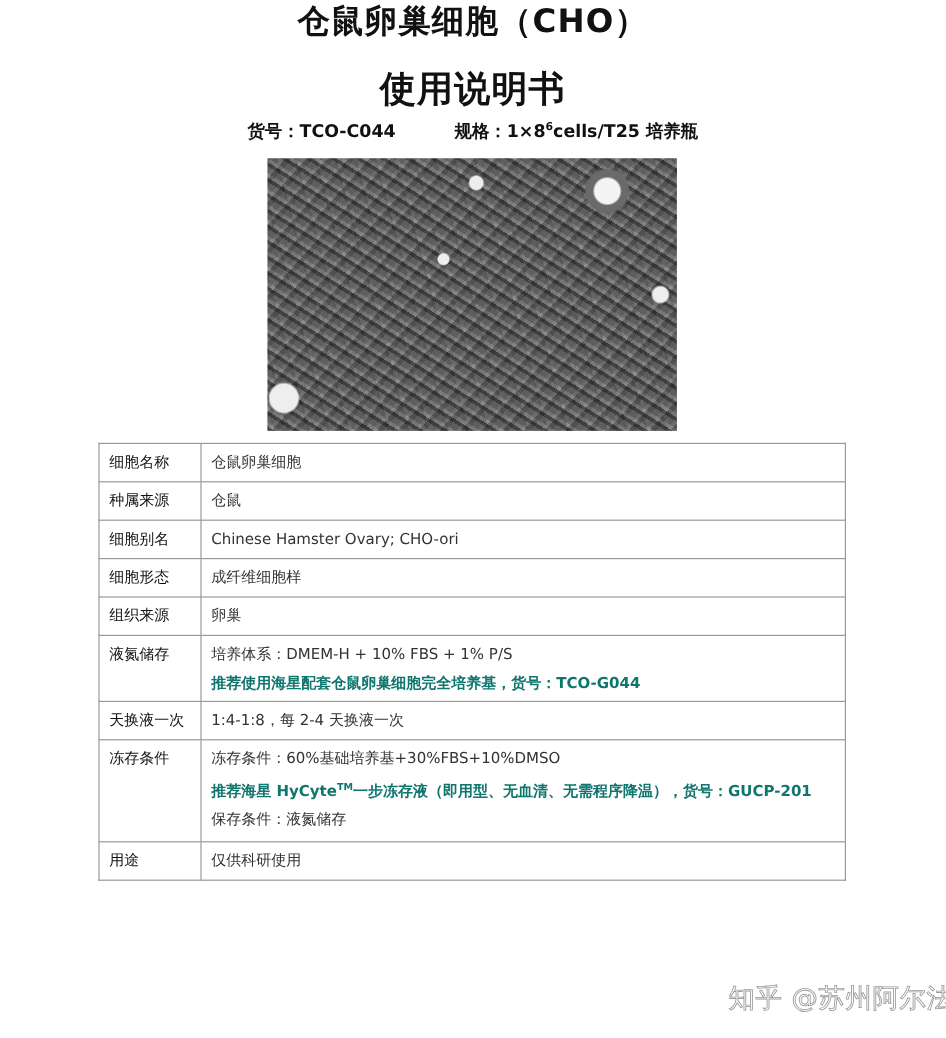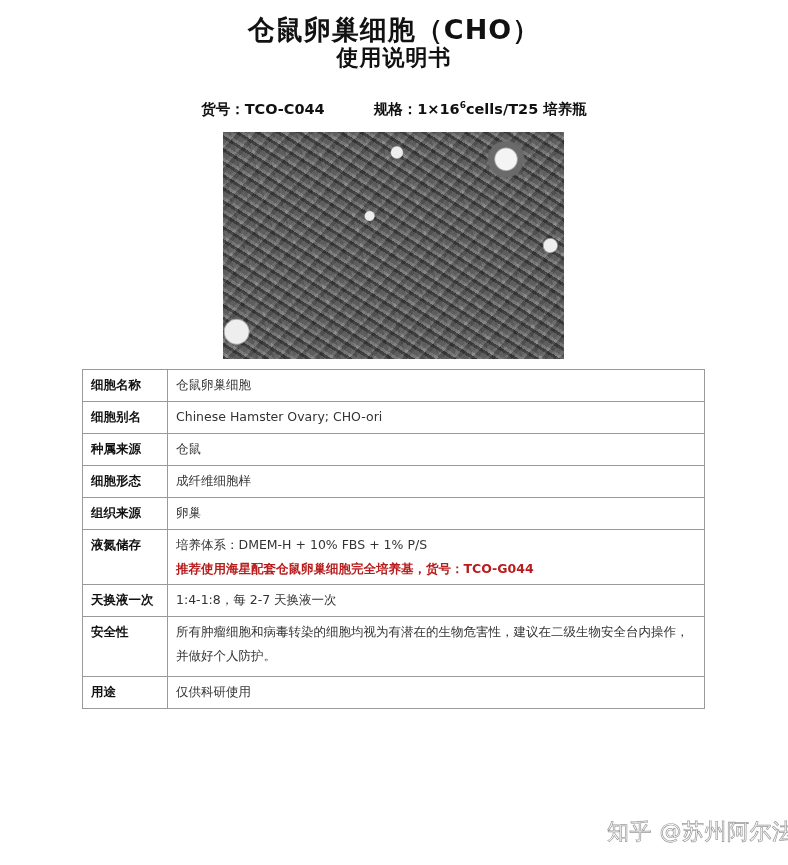--- a/index.html
+++ b/index.html
@@ -5,22 +5,22 @@
     html, body { margin: 0; padding: 0; background: #ffffff; }
     body {
       width: 788px; height: 865px; position: relative; overflow: hidden;
       font-family: "DejaVu Sans", "Liberation Sans", sans-serif;
       color: #1a1a1a;
     }
     .title {
       position: absolute; left: 0; width: 788px; text-align: center;
       font-weight: bold; color: #111;
     }
-    .t1 { top: 12px; font-size: 27px; letter-spacing: 1px; }
-    .t2 { top: 43px; font-size: 22px; letter-spacing: 1px; }
+    .t1 { top: 0; font-size: 27px; letter-spacing: 1px; }
+    .t2 { top: 54px; font-size: 30px; letter-spacing: 1px; }
     .meta {
       position: absolute; top: 100px; left: 0; width: 788px;
       text-align: center; font-size: 14.5px; font-weight: bold; color: #111;
     }
     .meta .spec { margin-left: 44px; }
     .meta sup { font-size: 9px; }
     .photo {
       position: absolute; left: 223px; top: 132px; width: 341px; height: 227px;
       background:
         radial-gradient(circle at 83% 12%, #f4f4f4 0 3%, #6a6a6a 3.5% 5%, transparent 5.5%),
@@ -34,80 +34,84 @@
         #6e6e6e;
     }
     table.info {
       position: absolute; left: 82px; top: 369px; width: 623px;
       border-collapse: collapse; table-layout: fixed;
     }
     table.info td {
       border: 1px solid #9a9a9a; vertical-align: top; padding: 0 8px;
       font-size: 12.5px; line-height: 24px;
     }
-    table.info td.lab { width: 68px; font-weight: bold; color: #111; padding-top: 3px; }
+    table.info td.lab { width: 68px; font-weight: normal; color: #111; padding-top: 3px; }
     table.info td.val { color: #333; padding-top: 3px; }
-    .b { font-weight: bold; color: #b91c1c; }
+    .b { font-weight: bold; color: #0f766e; }
     .tm { font-size: 8px; vertical-align: super; }
     .watermark {
       position: absolute; left: 607px; top: 817px; font-size: 22px;
       color: rgba(255,255,255,0.85);
       -webkit-text-stroke: 0.7px #9a9a9a;
       letter-spacing: 0.5px; white-space: nowrap;
     }
   </style>
 </head>
 <body>
 
 <div class="title t1">仓鼠卵巢细胞（CHO）</div>
 <div class="title t2">使用说明书</div>
 
 <div class="meta">
   <span>货号：</span><span>TCO-C044</span>
-  <span class="spec">规格：</span><span>1×16</span><sup>6</sup><span>cells/T25 培养瓶</span>
+  <span class="spec">规格：</span><span>1×8</span><sup>6</sup><span>cells/T25 培养瓶</span>
 </div>
 
 <div class="photo" title="CHO cell microscopy phase-contrast image"></div>
 
 <table class="info">
   <tbody>
       <tr style="height:32px">
     <td class="lab">细胞名称</td>
     <td class="val">仓鼠卵巢细胞</td>
   </tr>
   <tr style="height:32px">
+    <td class="lab">种属来源</td>
+    <td class="val">仓鼠</td>
+  </tr>
+  <tr style="height:32px">
     <td class="lab">细胞别名</td>
     <td class="val">Chinese Hamster Ovary; CHO-ori</td>
-  </tr>
-  <tr style="height:32px">
-    <td class="lab">种属来源</td>
-    <td class="val">仓鼠</td>
   </tr>
   <tr style="height:32px">
     <td class="lab">细胞形态</td>
     <td class="val">成纤维细胞样</td>
   </tr>
   <tr style="height:32px">
     <td class="lab">组织来源</td>
     <td class="val">卵巢</td>
   </tr>
   <tr style="height:55px">
     <td class="lab">液氮储存</td>
     <td class="val">
       <div>培养体系：DMEM-H + 10% FBS + 1% P/S</div>
       <div class="b">推荐使用海星配套仓鼠卵巢细胞完全培养基，货号：TCO-G044</div>
     </td>
   </tr>
   <tr style="height:32px">
     <td class="lab">天换液一次</td>
-    <td class="val">1:4-1:8，每 2-7 天换液一次</td>
+    <td class="val">1:4-1:8，每 2-4 天换液一次</td>
   </tr>
-  <tr style="height:60px">
-    <td class="lab">安全性</td>
-    <td class="val">所有肿瘤细胞和病毒转染的细胞均视为有潜在的生物危害性，建议在二级生物安全台内操作，并做好个人防护。</td>
+  <tr style="height:85px">
+    <td class="lab">冻存条件</td>
+    <td class="val">
+      <div>冻存条件：60%基础培养基+30%FBS+10%DMSO</div>
+      <div class="b"><span>推荐海星 HyCyte</span><span class="tm">TM</span><span>一步冻存液（即用型、无血清、无需程序降温），货号：GUCP-201</span></div>
+      <div>保存条件：液氮储存</div>
+    </td>
   </tr>
   <tr style="height:32px">
     <td class="lab">用途</td>
     <td class="val">仅供科研使用</td>
   </tr>
 </tbody>
   </table>
 
 <div class="watermark">知乎 @苏州阿尔法生物</div>
 

